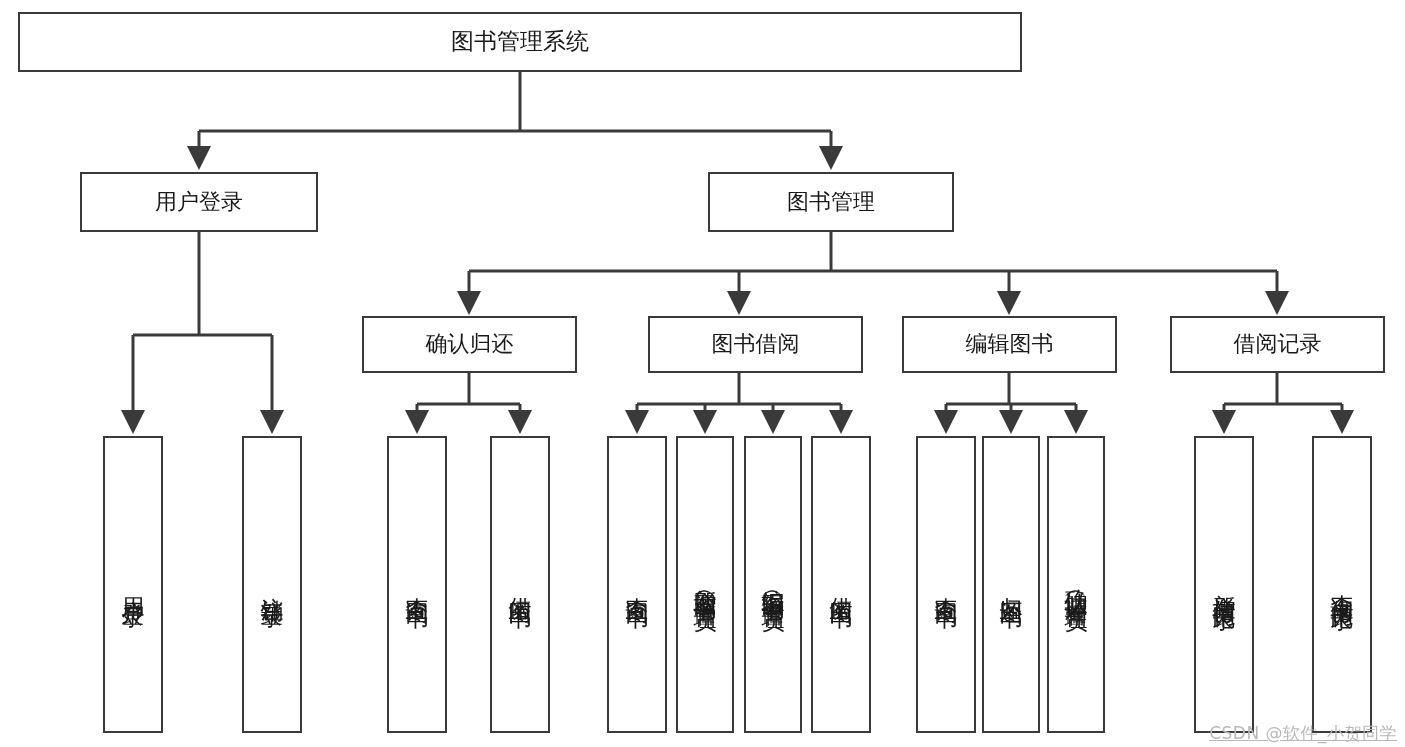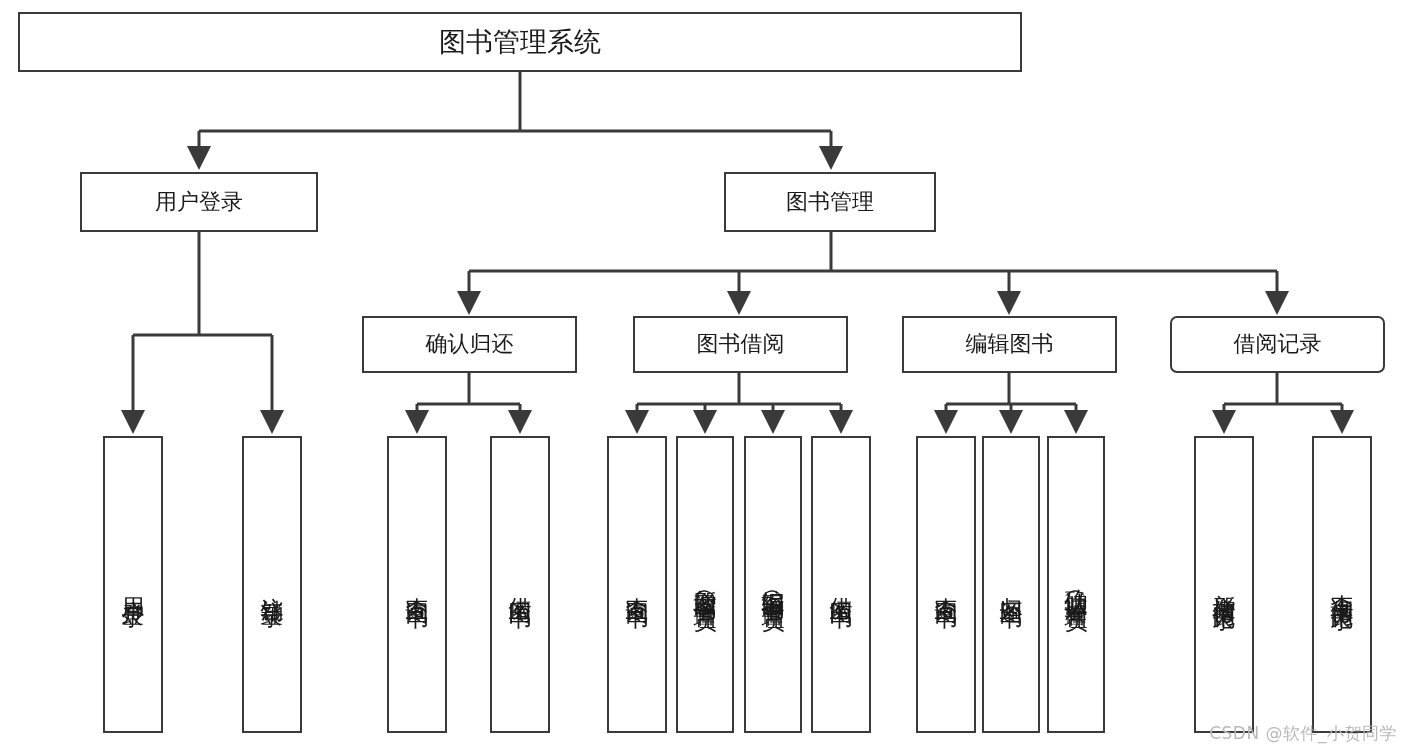--- a/index.html
+++ b/index.html
@@ -35,21 +35,21 @@
     justify-content: center;
     color: #1a1a1a;
     line-height: 1.12;
   }
   .node .lbl {
     display: block;
     text-align: center;
     white-space: pre-line;
   }
   
-  .n-root { font-size: 27px; }
+  .n-root { font-size: 23px; }
   
   .n-h { font-size: 22px; }
   
   .n-v .lbl {
     writing-mode: vertical-rl;
     text-orientation: upright;
     letter-spacing: 3px;
     font-size: 23px;
     line-height: 1;
   }
@@ -58,20 +58,21 @@
     justify-content: center;
   }
   .watermark {
     position: absolute;
     right: 8px;
     bottom: 2px;
     font-size: 17px;
     color: #b9b9b9;
     white-space: nowrap;
     letter-spacing: 0.5px;
+    text-decoration: underline;
   }
 </style>
 </head>
 <body>
 
 <div id="canvas">
 
   <svg class="wires" viewBox="0 0 1405 747" xmlns="http://www.w3.org/2000/svg">
     <defs>
       <marker id="arrow" viewBox="0 0 12 12" refX="10" refY="6" markerWidth="8" markerHeight="8" orient="auto-start-reverse">
@@ -124,37 +125,37 @@
   </svg>
 
   <div class="node n-root" style="left:18px; top:12px; width:1004px; height:60px;">
     <span class="lbl">图书管理系统</span>
   </div>
 
   <div class="node n-h" style="left:80px; top:172px; width:238px; height:60px;">
     <span class="lbl">用户登录</span>
   </div>
 
-  <div class="node n-h" style="left:724px; top:172px; width:212px; height:60px;">
+  <div class="node n-h" style="left:708px; top:172px; width:246px; height:60px;">
     <span class="lbl">图书管理</span>
   </div>
 
   <div class="node n-h" style="left:362px; top:316px; width:215px; height:57px;">
     <span class="lbl">确认归还</span>
   </div>
 
-  <div class="node n-h" style="left:633px; top:316px; width:215px; height:57px;">
+  <div class="node n-h" style="left:648px; top:316px; width:215px; height:57px;">
     <span class="lbl">图书借阅</span>
   </div>
 
   <div class="node n-h" style="left:902px; top:316px; width:215px; height:57px;">
     <span class="lbl">编辑图书</span>
   </div>
 
-  <div class="node n-h" style="left:1170px; top:316px; width:215px; height:57px;border-radius:7px;">
+  <div class="node n-h" style="left:1170px; top:316px; width:215px; height:57px;">
     <span class="lbl">借阅记录</span>
   </div>
 
   <div class="node n-v" style="left:103px; top:436px; width:60px; height:297px;">
     <span class="lbl">用户登录</span>
   </div>
   <div class="node n-v" style="left:242px; top:436px; width:60px; height:297px;">
     <span class="lbl">注销登录</span>
   </div>
 

